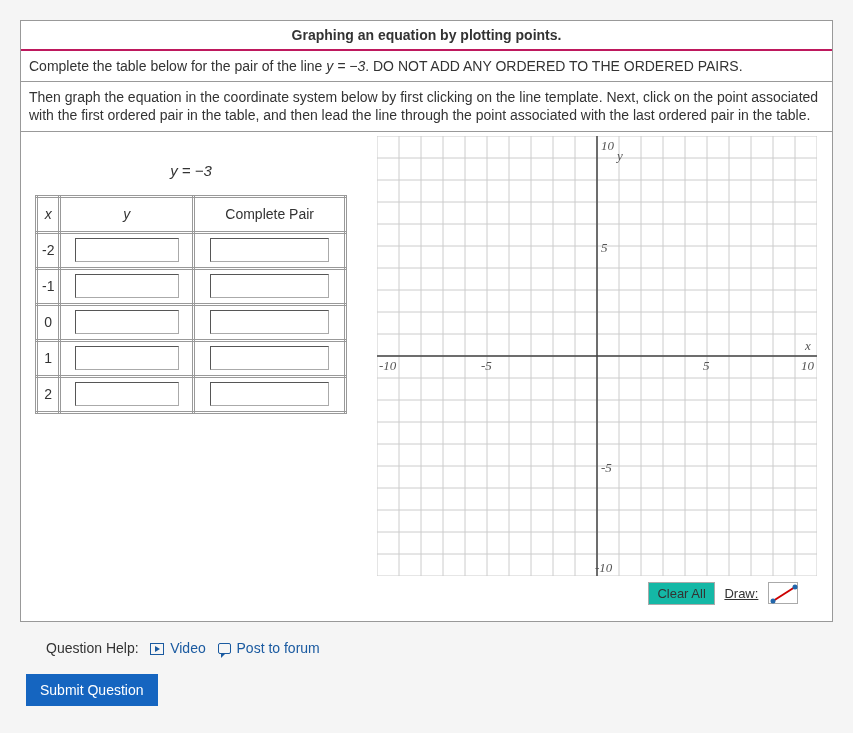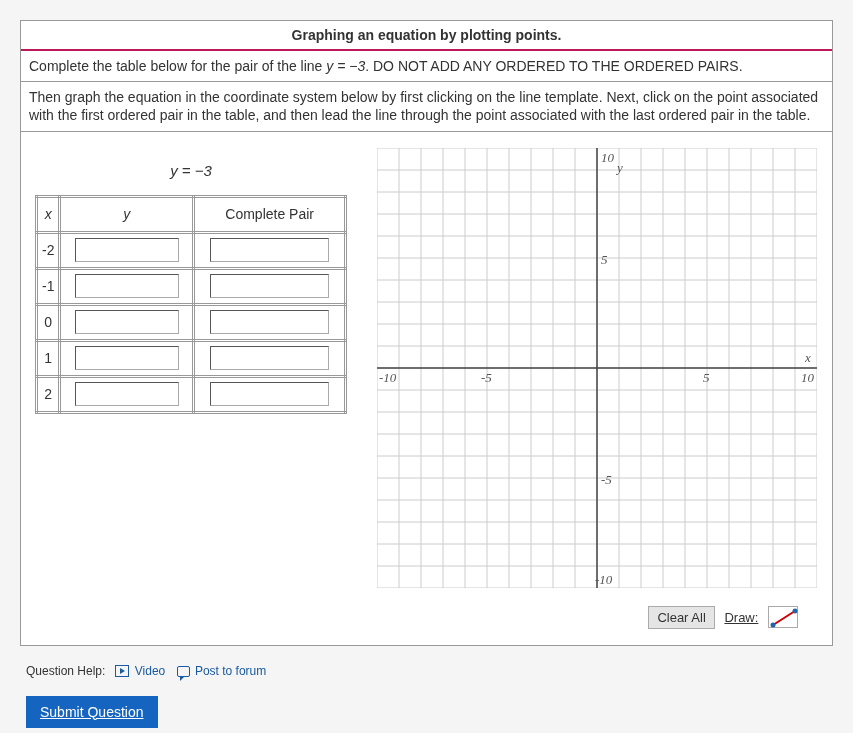--- a/index.html
+++ b/index.html
@@ -70,32 +70,32 @@
   }
   .right-pane {
     flex: 1;
     padding: 4px 4px 10px 4px;
     position: relative;
   }
   .graph-wrap {
     position: relative;
     width: 440px;
     height: 440px;
-    margin: 12px auto;
+    margin: 0 auto;
   }
   .controls {
     text-align: right;
     padding: 6px 30px 6px 0;
     font-size: 13px;
   }
   .btn-small {
     display: inline-block;
     border: 1px solid #aaa;
     padding: 3px 8px;
-    background: #e5e5e5;
+    background: #14b8a6;
     font-size: 13px;
     vertical-align: middle;
     cursor: pointer;
   }
   .draw-label {
     display: inline-block;
     padding: 3px 6px;
     font-size: 13px;
     vertical-align: middle;
     text-decoration: underline;
@@ -105,22 +105,23 @@
     width: 30px;
     height: 22px;
     border: 1px solid #aaa;
     background: #fff;
     vertical-align: middle;
     position: relative;
     cursor: pointer;
   }
   .line-tool svg { position:absolute; top:0; left:0; }
   .qhelp {
-    font-size: 12px;
+    font-size: 14px;
     padding: 18px 0 12px 6px;
+    margin-left: 20px;
   }
   .qhelp a { color: #1a5aa0; text-decoration: none; cursor: pointer; }
   .vicon {
     display:inline-block; width:14px; height:12px; border:1px solid #1a5aa0;
     position:relative; vertical-align:middle; margin-right:2px;
   }
   .vicon::after{
     content:""; position:absolute; left:4px; top:2px;
     border-left:5px solid #1a5aa0; border-top:3px solid transparent; border-bottom:3px solid transparent;
   }
@@ -134,21 +135,20 @@
   }
   .submit-btn {
     display:inline-block;
     background:#1565c0;
     color:#fff;
     border:none;
     padding:8px 14px;
     font-size:14px;
     cursor:pointer;
     margin: 6px 0 0 6px;
-    text-decoration: underline;
   }
 </style>
 </head>
 <body>
 
 
 
 <div class="outer">
 
   <div class="title-row">Graphing an equation by plotting points.</div>

